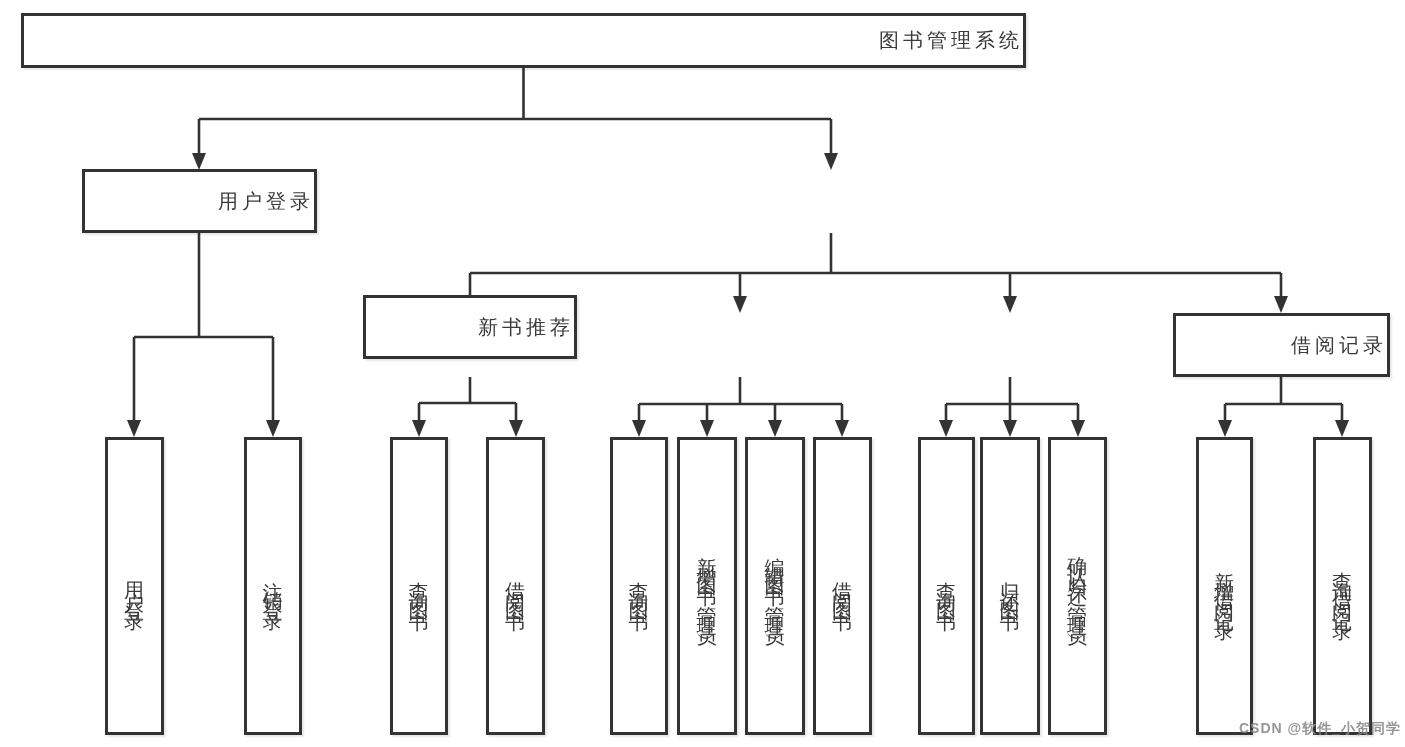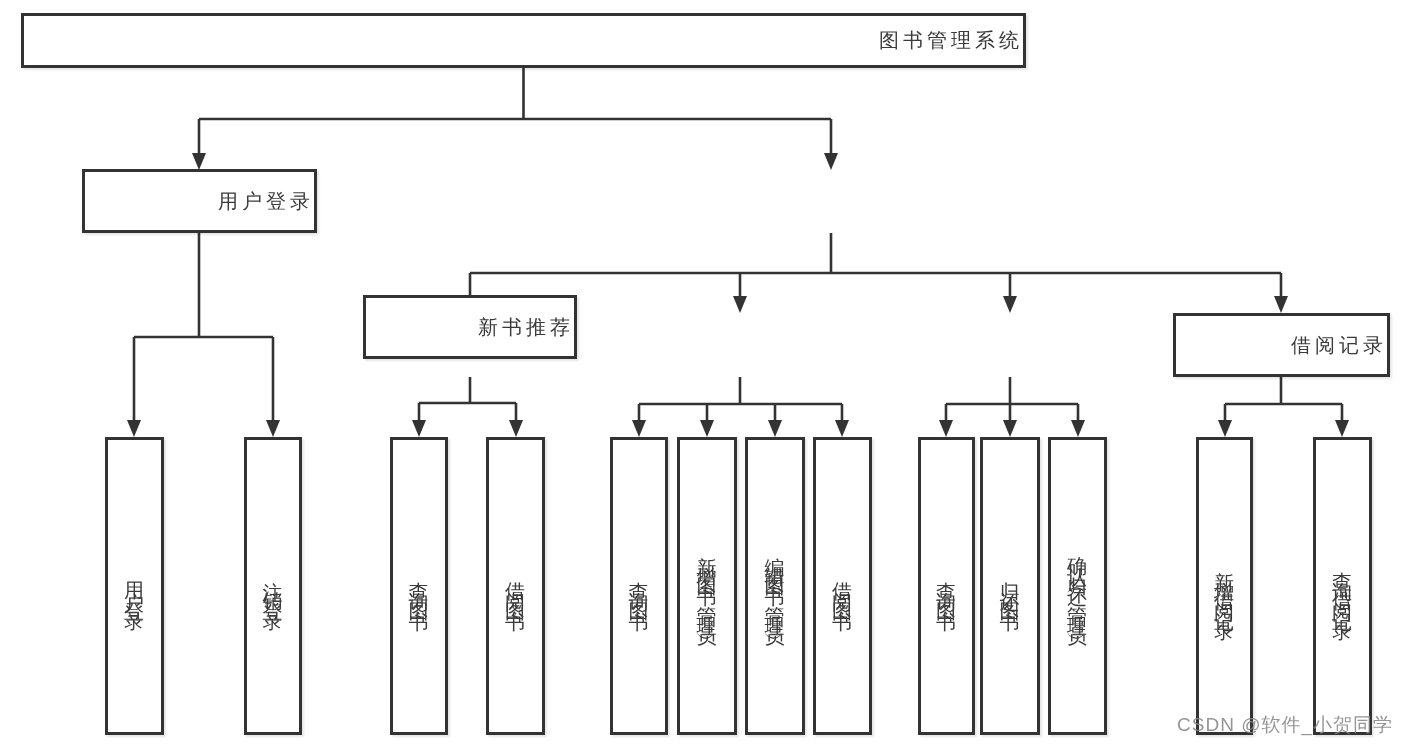--- a/index.html
+++ b/index.html
@@ -37,27 +37,28 @@
   .node.v {
     writing-mode: vertical-rl;
     text-orientation: mixed;
     font-size: 20px;
     letter-spacing: 10px;
     line-height: 1;
   }
   .node span { display: block; }
   #watermark {
     position: absolute;
-    right: 12px;
+    right: 4px;
     bottom: 9px;
-    font-size: 19px;
+    font-size: 14px;
     letter-spacing: 1px;
     color: rgba(135,135,135,0.88);
     z-index: 3;
     white-space: nowrap;
+    font-weight: bold;
   }
   .line { stroke: #333333; stroke-width: 2.6; fill: none; }
   .arrow { fill: #333333; stroke: none; }
 </style>
 </head>
 <body>
 
 <div id="stage">
 
   <svg id="connectors" width="1405" height="747" viewBox="0 0 1405 747">

